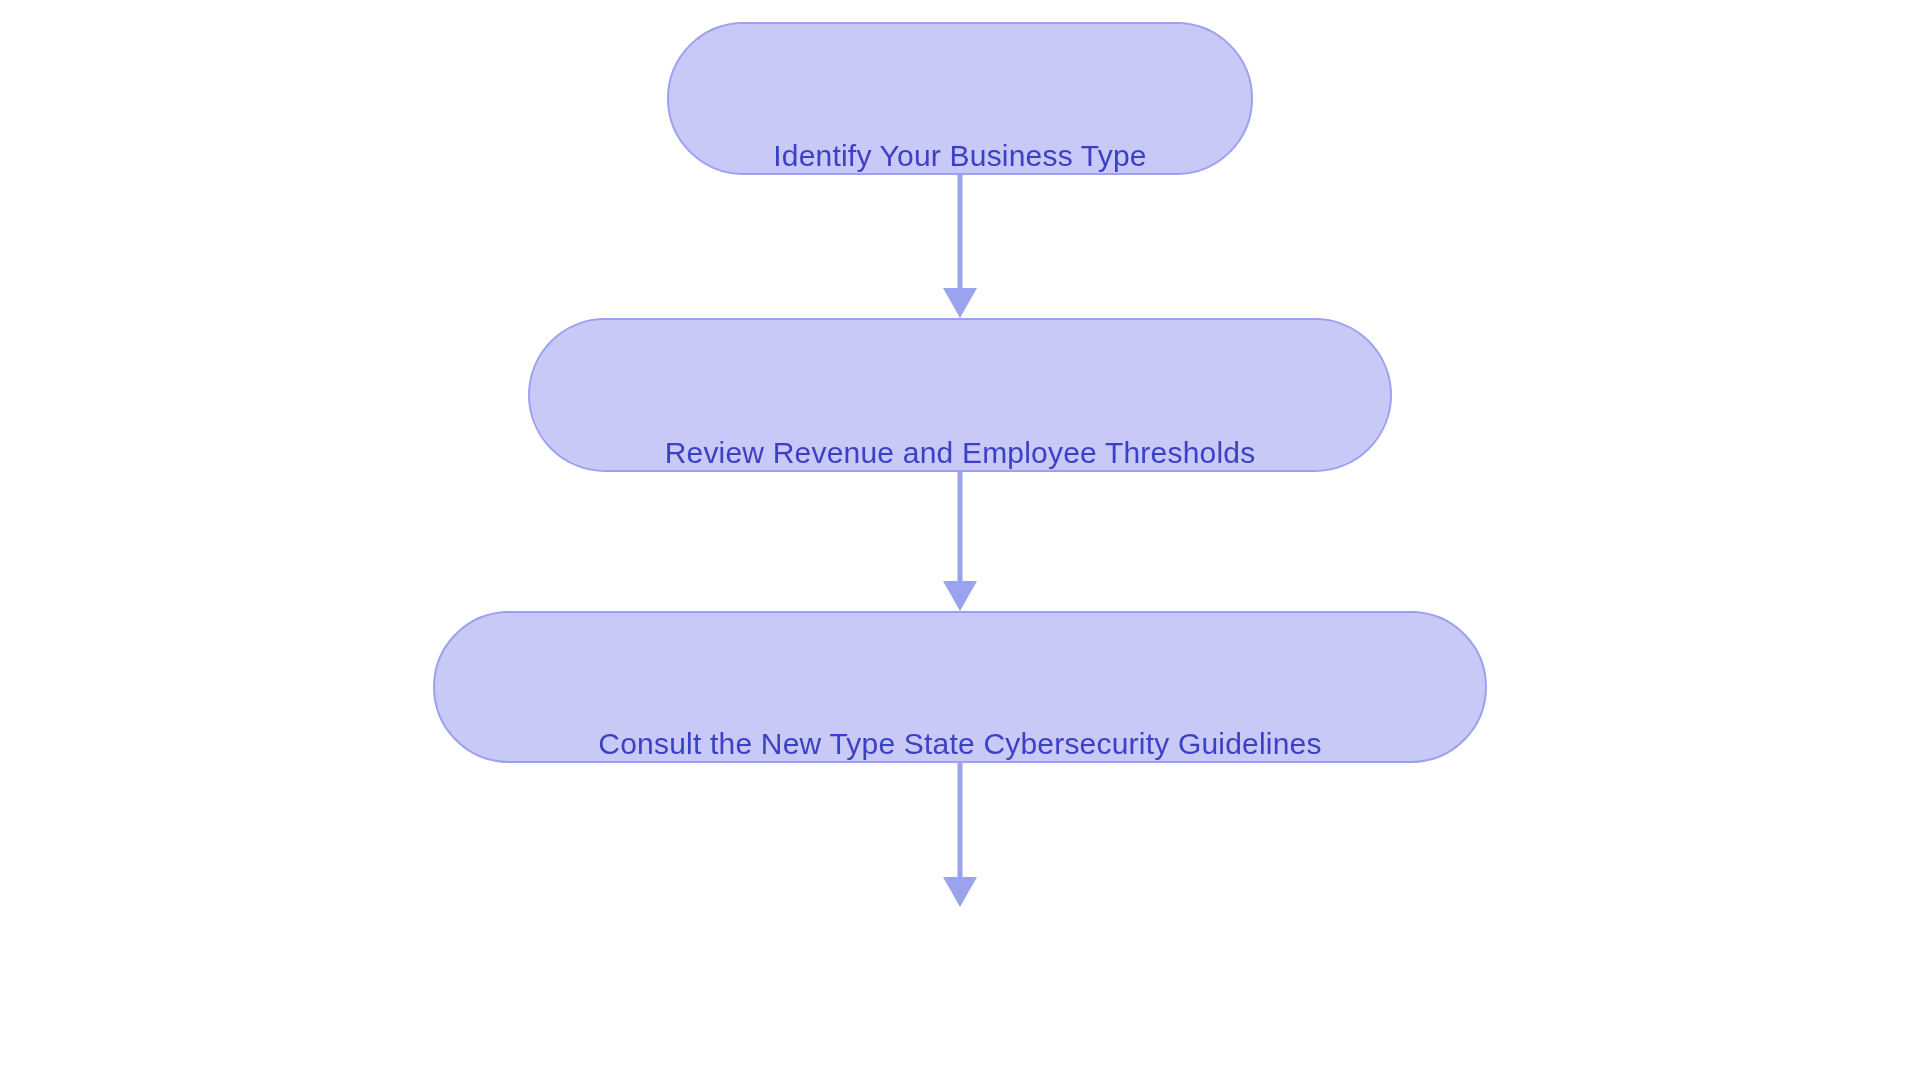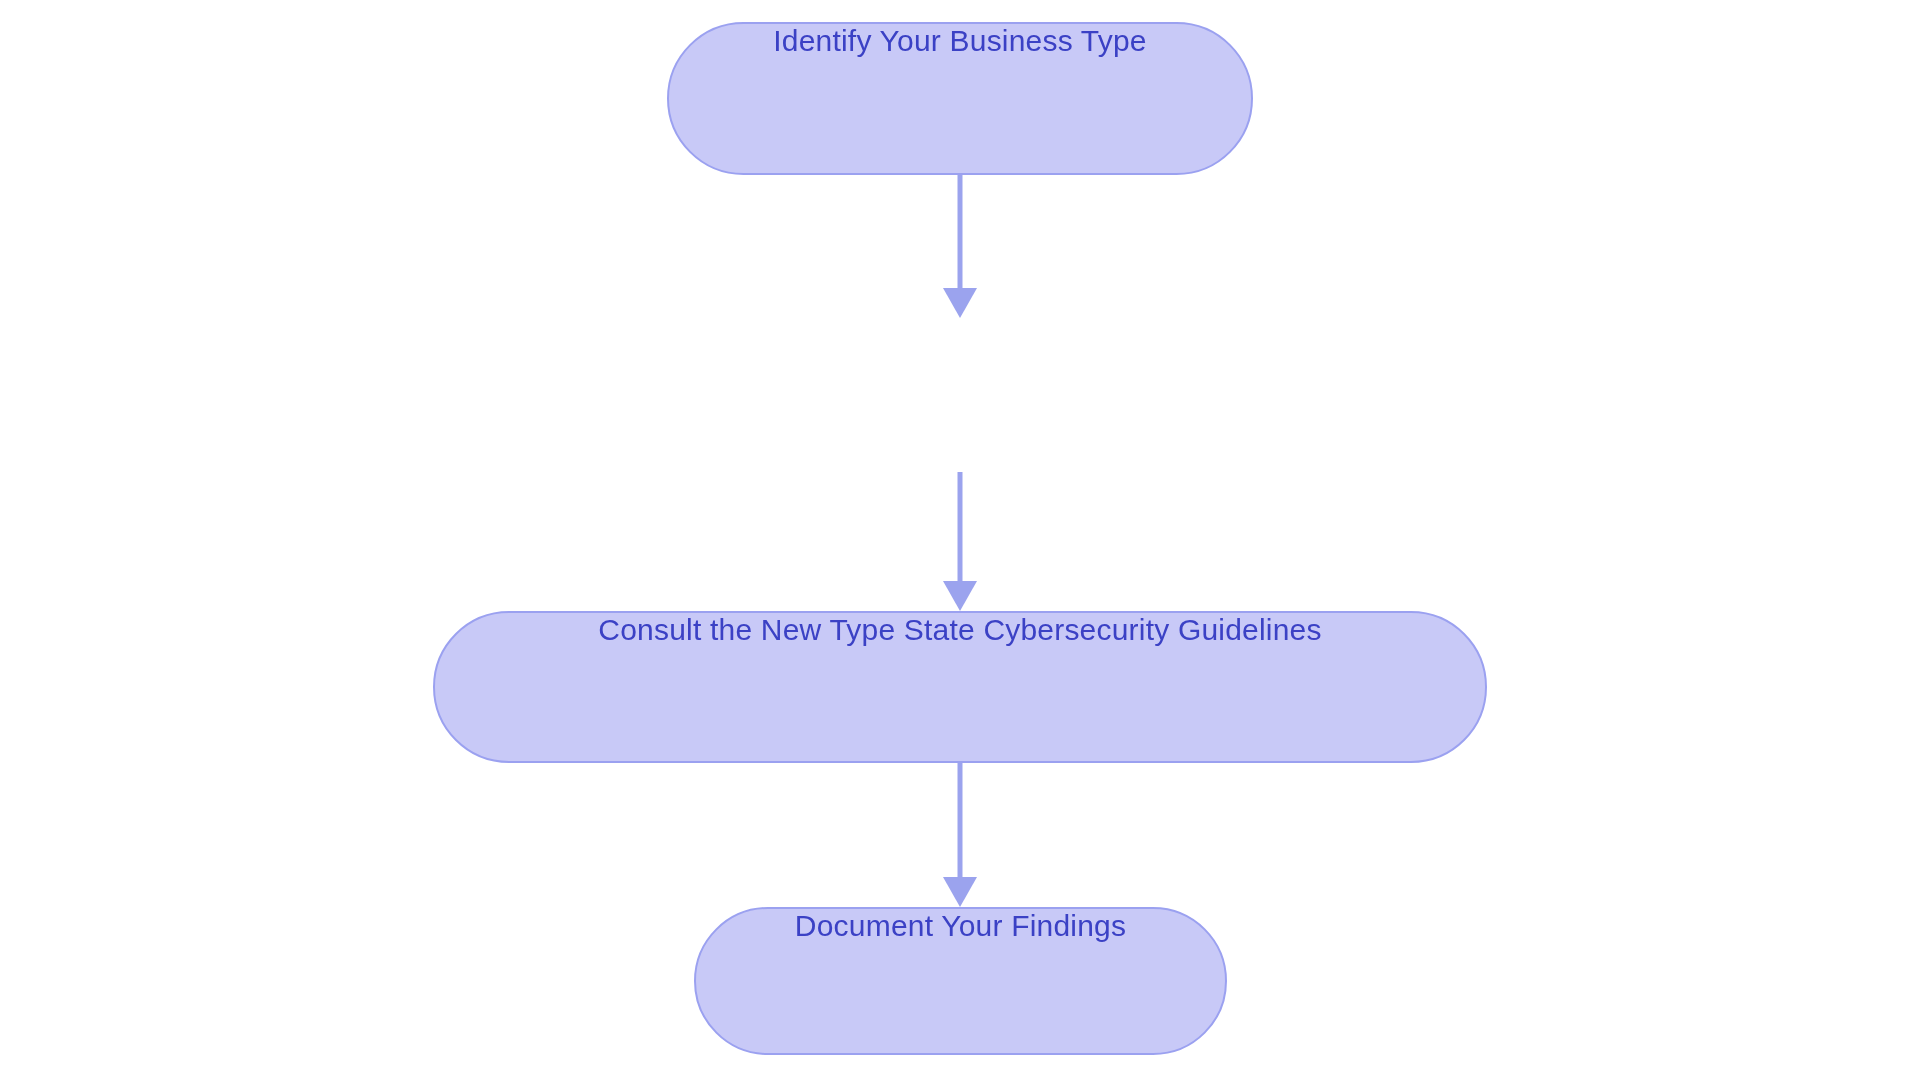--- a/index.html
+++ b/index.html
@@ -17,21 +17,21 @@
   .canvas {
     position: relative;
     width: 1920px;
     height: 1083px;
     background: var(--bg);
     overflow: hidden;
   }
   .flow-node {
     position: absolute;
     display: flex;
-    align-items: flex-start;
+    align-items: flex-end;
     justify-content: center;
     background: var(--node-fill);
     border: 2px solid var(--node-border);
     border-radius: 80px;
     color: var(--node-text);
     font-size: 30px;
     letter-spacing: 0.2px;
     text-align: center;
   }
   .node-1 { left: 667px; top: 22px;  width: 586px;  height: 153px; }
@@ -76,32 +76,32 @@
 
   <div class="flow-node node-1">
     <span>Identify Your Business Type</span>
   </div>
 
   <div class="flow-arrow arrow-1">
     <div class="arrow-line"></div>
     <div class="arrow-head"></div>
   </div>
 
+  <div class="flow-node node-2">
+    <span>Review Revenue and Employee Thresholds</span>
+  </div>
 
   <div class="flow-arrow arrow-2">
     <div class="arrow-line"></div>
     <div class="arrow-head"></div>
   </div>
 
   <div class="flow-node node-3">
     <span>Consult the New Type State Cybersecurity Guidelines</span>
   </div>
 
   <div class="flow-arrow arrow-3">
     <div class="arrow-line"></div>
     <div class="arrow-head"></div>
   </div>
 
-  <div class="flow-node node-4">
-    <span>Document Your Findings</span>
-  </div>
 
 </div>
 
 </body></html>

